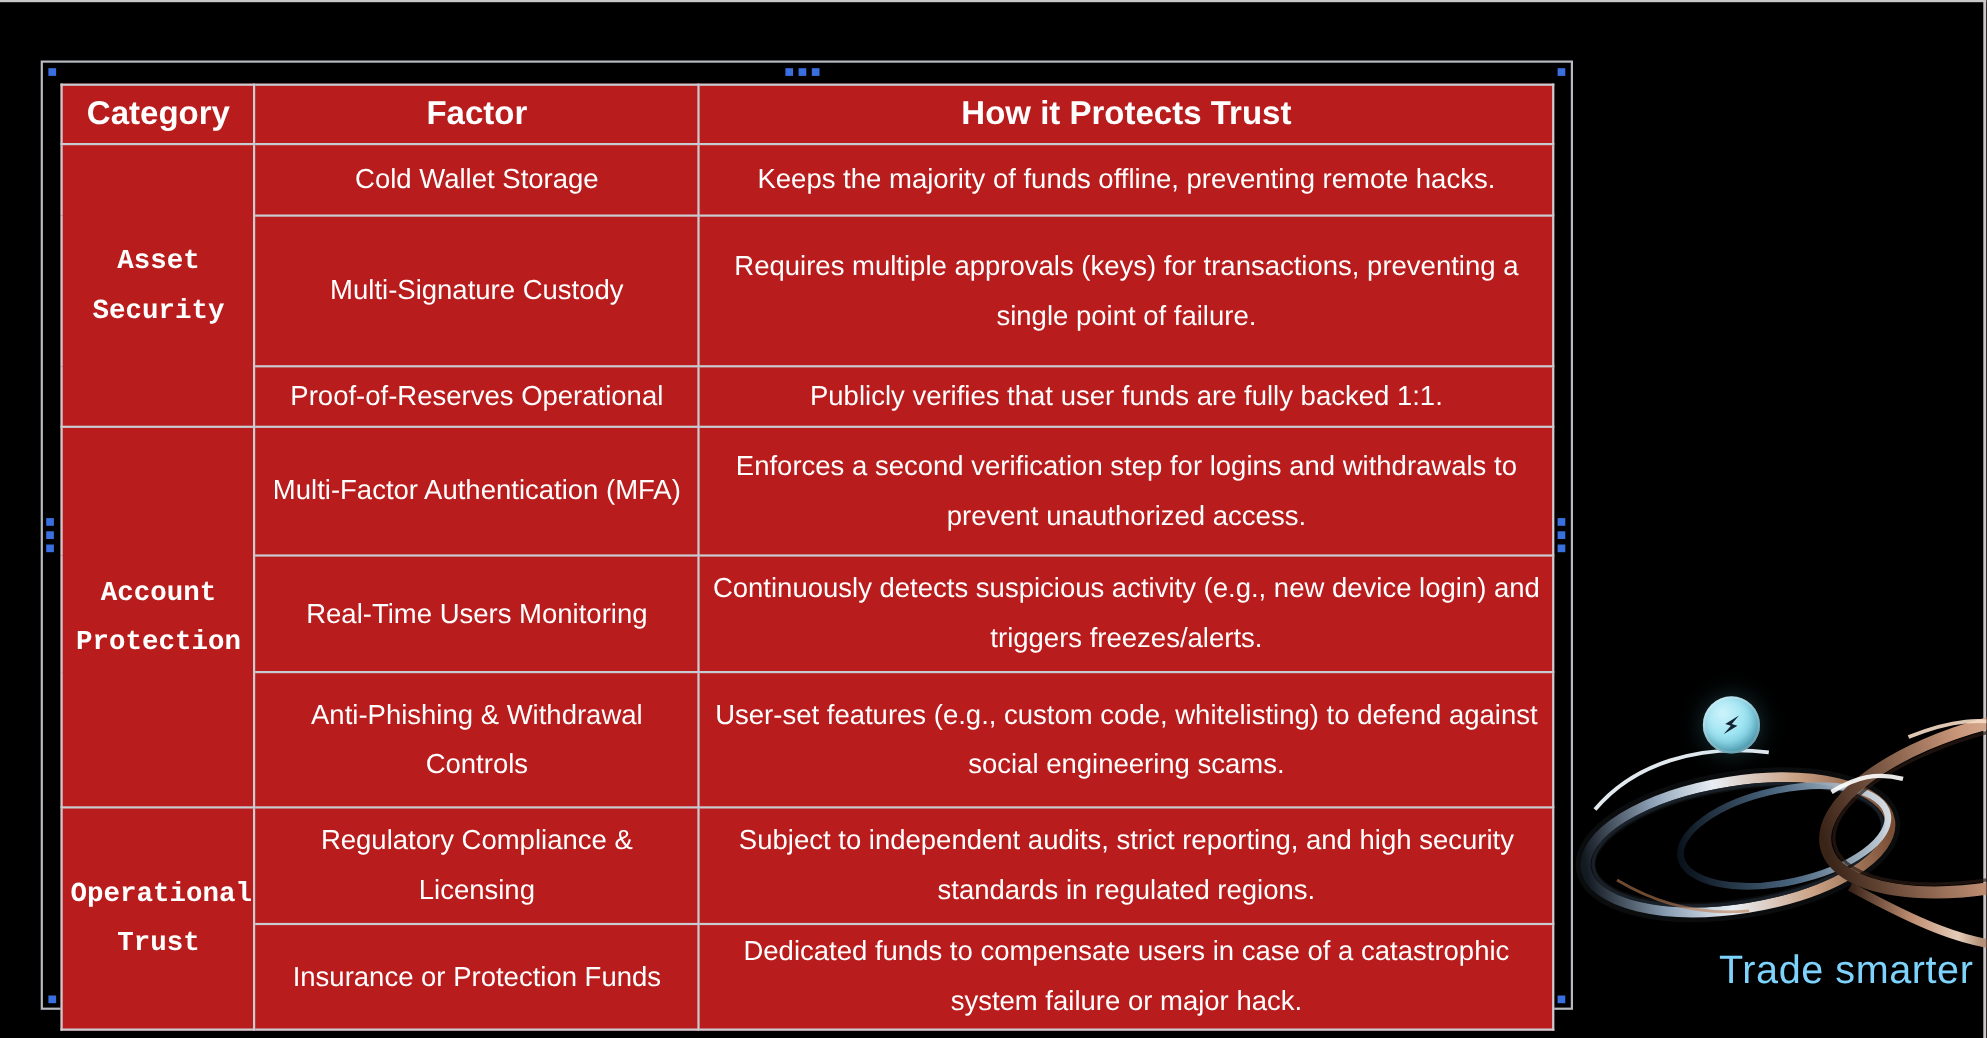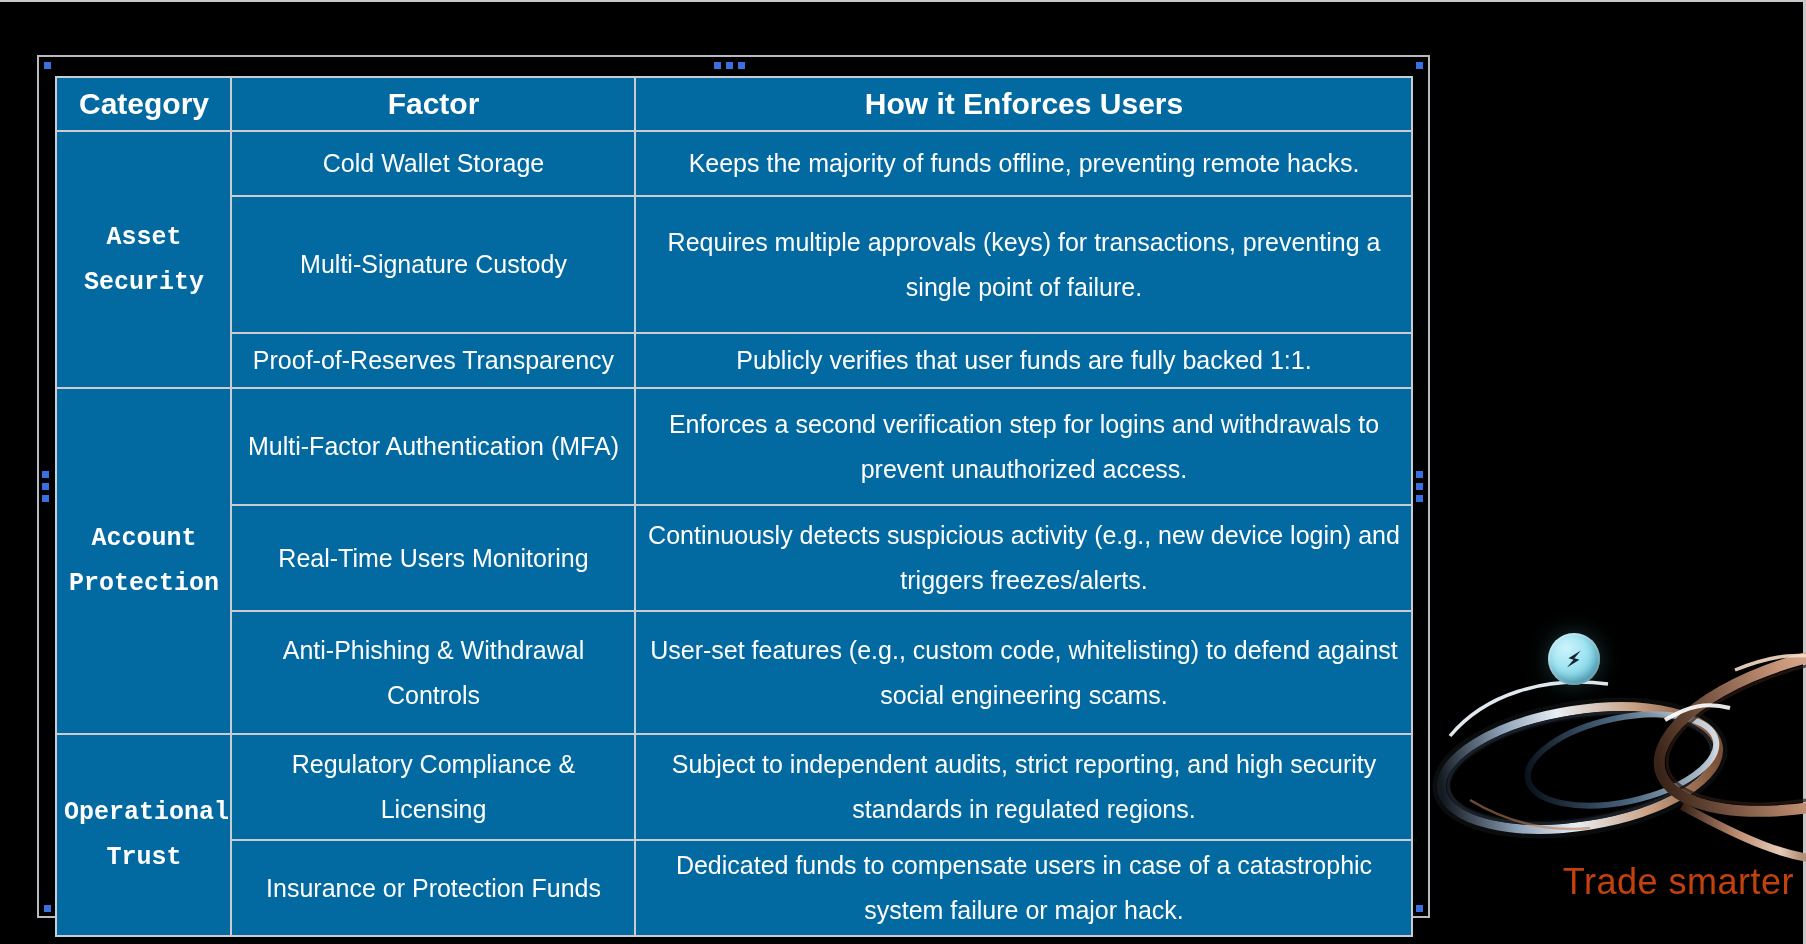--- a/index.html
+++ b/index.html
@@ -14,37 +14,37 @@
   .sel-frame{position:absolute;left:37px;top:55px;width:1393px;height:863px;
              border:2px solid var(--frame,#b7bac0);box-sizing:border-box;}
   .hdl{position:absolute;width:7px;height:7px;background:var(--handle,#3a6fe0);}
   .hdl-row{position:absolute;display:flex;gap:5px;}
   .hdl-row .dot{width:7px;height:7px;background:var(--handle,#3a6fe0);}
   .hdl-col{position:absolute;display:flex;flex-direction:column;gap:5px;}
   .hdl-col .dot{width:7px;height:7px;background:var(--handle,#3a6fe0);}
 
   
   table.sec{position:absolute;left:55px;top:76px;width:1356px;border-collapse:collapse;
-            table-layout:fixed;background:#0369a1;border:2px solid #dadcdf;}
+            table-layout:fixed;background:#b91c1c;border:2px solid #dadcdf;}
   table.sec th,table.sec td{border:2px solid #c9ccd1;color:var(--text,#ffffff);
             font-size:25px;line-height:1.8;padding:2px 6px 2px 7px;vertical-align:middle;
             overflow:hidden;text-align:center;}
   table.sec th{font-size:30px;font-weight:bold;text-align:center;line-height:1.2;}
   td.cat{font-weight:bold;font-size:27px;line-height:1.7;font-family:Liberation Mono, monospace;}
   .trh{height:54px}.tr1{height:65px}.tr2{height:137px}.tr3{height:55px}.tr4{height:117px}
   .tr5{height:106px}.tr6{height:123px}.tr7{height:106px}.tr8{height:72px}
 
   
   .coin{position:absolute;left:1548px;top:633px;width:52px;height:52px;border-radius:50%;
         background:radial-gradient(circle at 35% 30%, #cdf3fb 0%, #9fe4f2 40%, #7cd0e4 70%, #57b2cb 100%);
         box-shadow:inset -3px -5px 10px rgba(18,70,92,.45), inset 0 0 0 2px rgba(255,255,255,.35),
                    0 0 22px rgba(110,210,235,.25);
         display:flex;align-items:center;justify-content:center;}
   .ribbon{position:absolute;left:1430px;top:628px;width:380px;height:316px;}
-  .tagline{position:absolute;right:12px;top:861px;color:#c2410c;font-size:36px;
+  .tagline{position:absolute;right:12px;top:861px;color:#7dd3fc;font-size:36px;
            letter-spacing:.5px;white-space:nowrap;}
 </style>
 </head>
 <body>
 
 <div class="canvas">
 
   <div class="edge-top"></div>
   <div class="edge-right"></div>
 
@@ -77,33 +77,33 @@
   <table class="sec">
     <colgroup>
         <col style="width:175px">
         <col style="width:404px">
         <col style="width:777px">
       </colgroup>
     <tbody>
         <tr class="trh">
       <th><span>Category</span></th>
       <th><span>Factor</span></th>
-      <th><span>How it Enforces Users</span></th>
+      <th><span>How it Protects Trust</span></th>
     </tr>
     <tr class="tr1">
       <td class="cat" rowspan="3"><span>Asset Security</span></td>
       <td><span>Cold Wallet Storage</span></td>
       <td><span>Keeps the majority of funds offline, preventing remote hacks.</span></td>
     </tr>
     <tr class="tr2">
       <td><span>Multi-Signature Custody</span></td>
       <td><span>Requires multiple approvals (keys) for transactions, preventing a single point of failure.</span></td>
     </tr>
     <tr class="tr3">
-      <td><span>Proof-of-Reserves Transparency</span></td>
+      <td><span>Proof-of-Reserves Operational</span></td>
       <td><span>Publicly verifies that user funds are fully backed 1:1.</span></td>
     </tr>
     <tr class="tr4">
       <td class="cat" rowspan="3"><span>Account Protection</span></td>
       <td><span>Multi-Factor Authentication (MFA)</span></td>
       <td><span>Enforces a second verification step for logins and withdrawals to prevent unauthorized access.</span></td>
     </tr>
     <tr class="tr5">
       <td><span>Real-Time Users Monitoring</span></td>
       <td><span>Continuously detects suspicious activity (e.g., new device login) and triggers freezes/alerts.</span></td>

